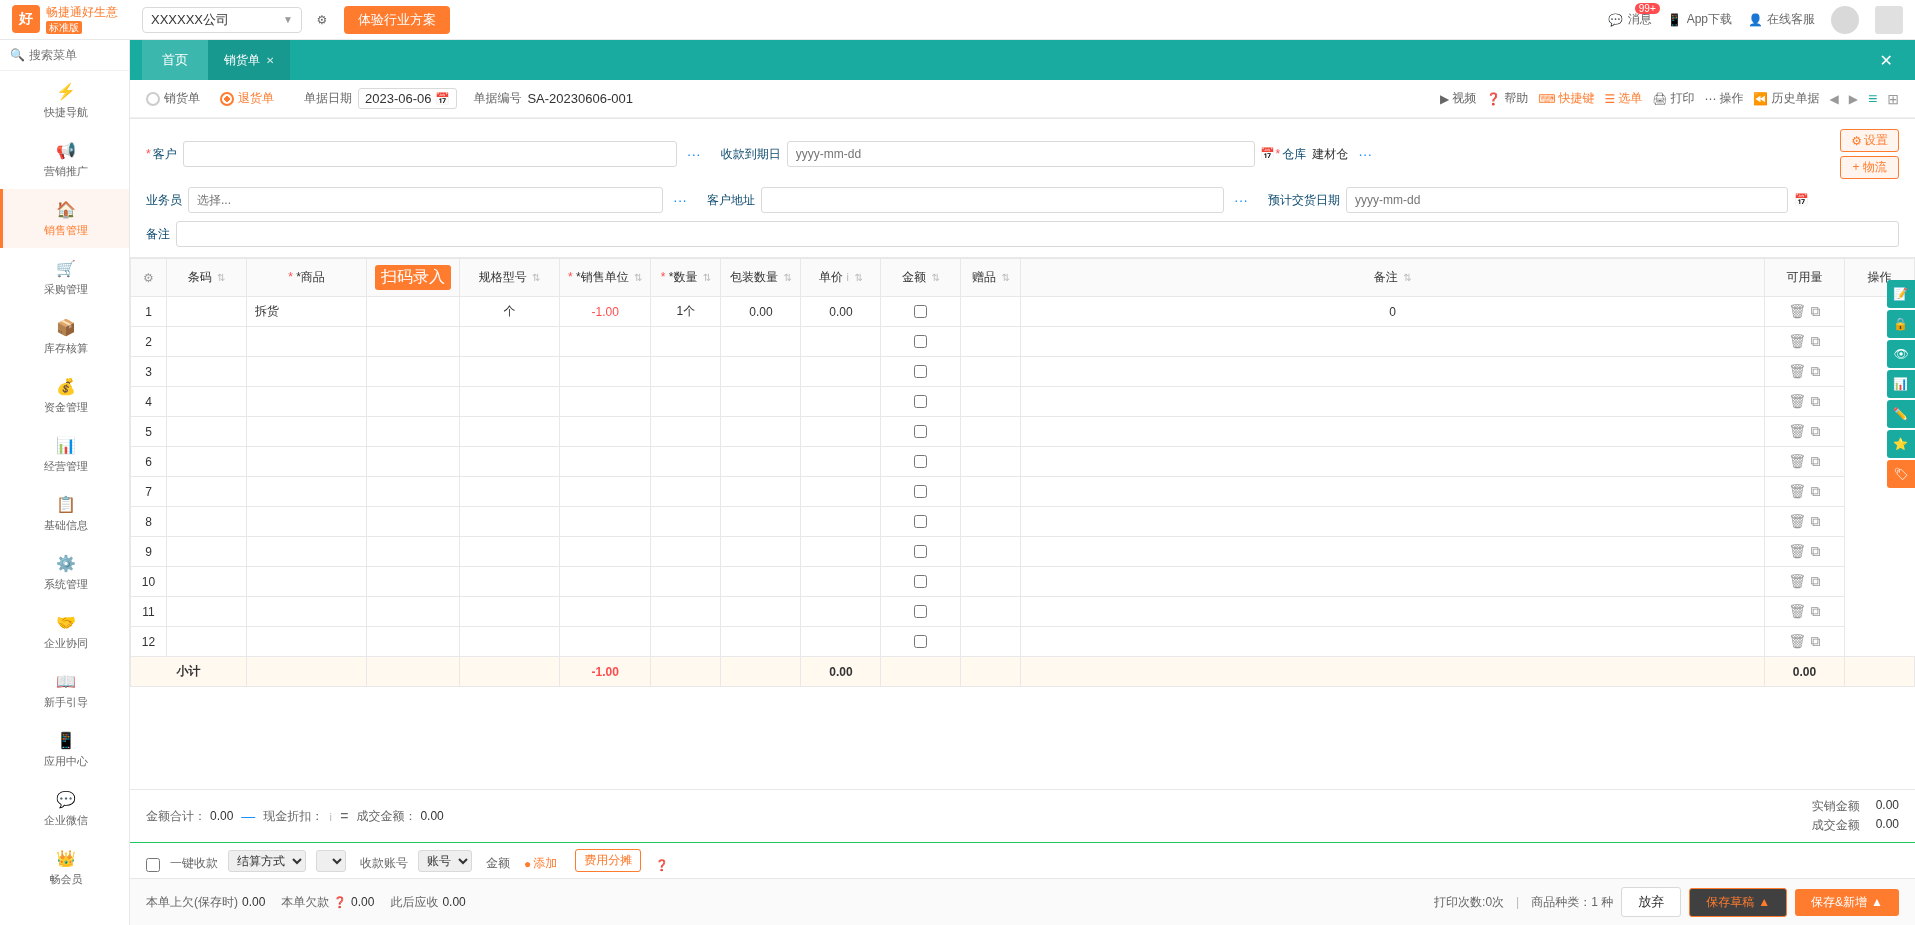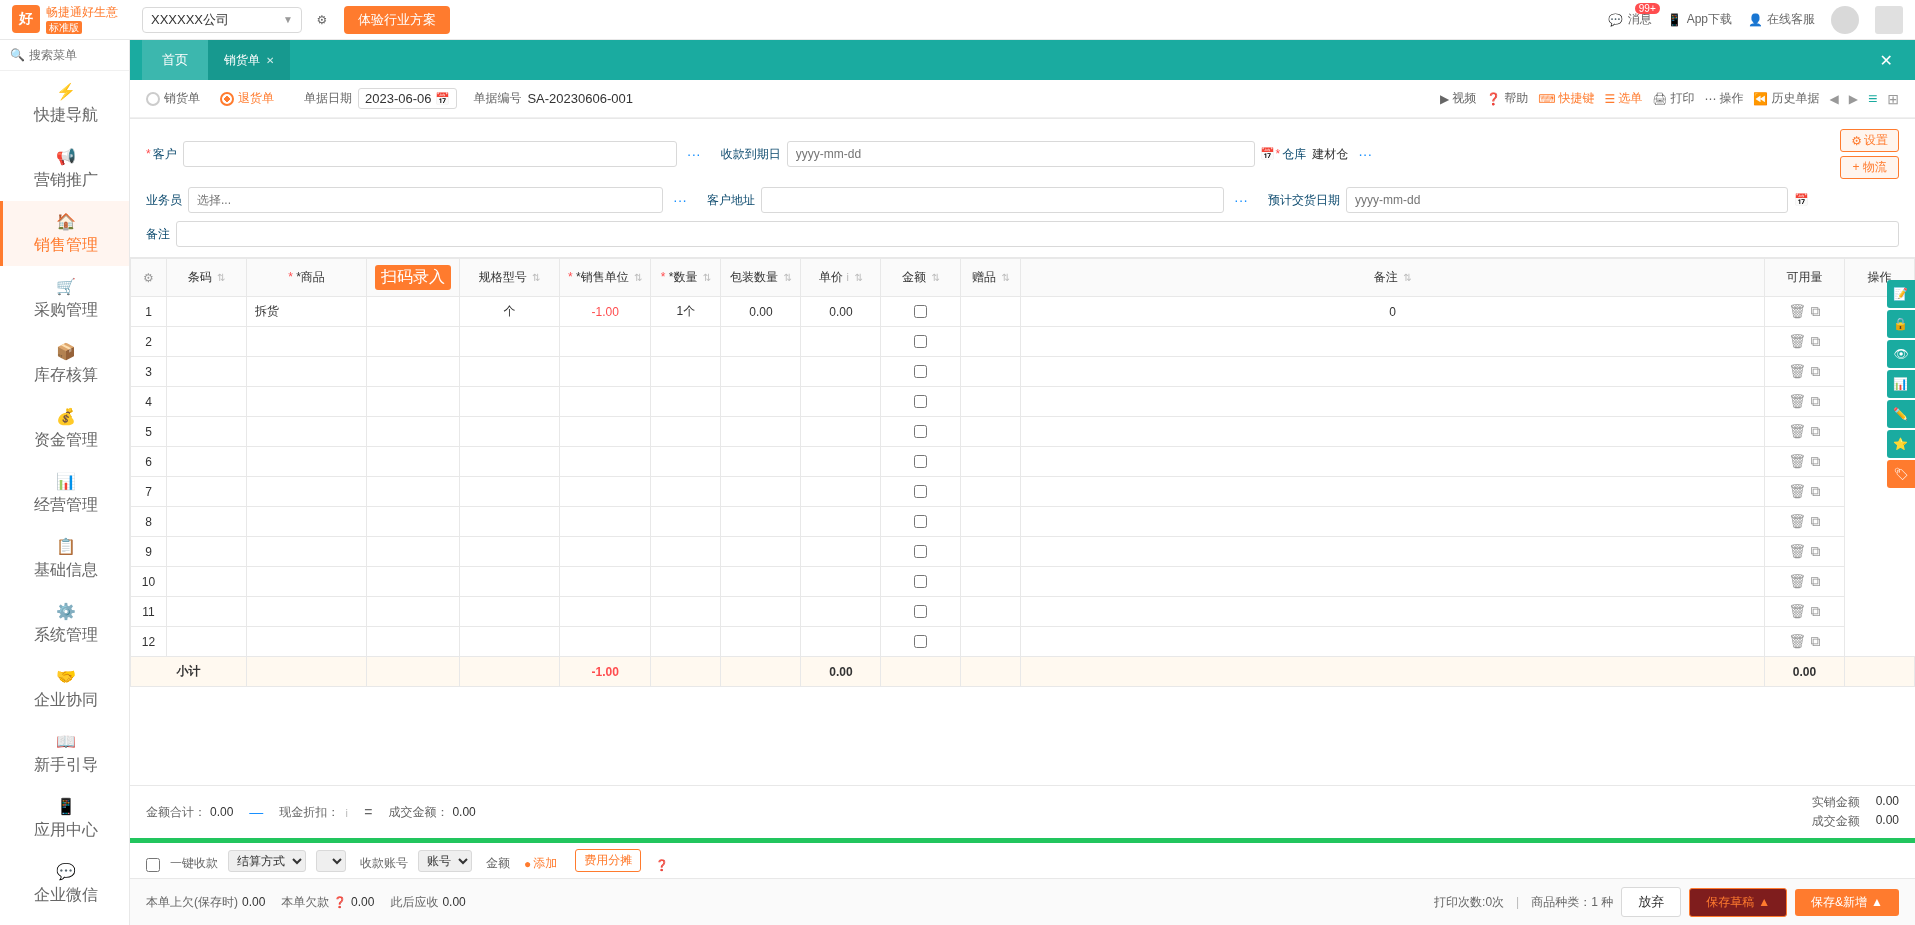--- a/index.html
+++ b/index.html
@@ -21,21 +21,21 @@
     .avatar { width: 28px; height: 28px; background: #d9d9d9; border-radius: 50%; }
 
     
     .main-layout { display: flex; flex: 1; overflow: hidden; }
 
     
     .sidebar { width: 130px; background: #fff; border-right: 1px solid #e8e8e8; display: flex; flex-direction: column; flex-shrink: 0; }
     .sidebar-item { display: flex; flex-direction: column; align-items: center; padding: 10px 0; cursor: pointer; color: #666; gap: 4px; border-left: 3px solid transparent; }
     .sidebar-item.active { background: #fff5f0; color: #ff7b2e; border-left: 3px solid #ff7b2e; }
     .sidebar-icon { font-size: 16px; width: 20px; height: 20px; display: flex; align-items: center; justify-content: center; }
-    .sidebar-label { font-size: 16px; font-family: Liberation Serif, serif; }
+    .sidebar-label { font-size: 11px; font-family: Liberation Serif, serif; }
     .sidebar-search { display: flex; align-items: center; gap: 4px; padding: 8px 10px; border-bottom: 1px solid #f0f0f0; }
     .sidebar-search-input { border: none; outline: none; font-size: 12px; color: #999; width: 100%; background: transparent; }
 
     
     .content-area { flex: 1; display: flex; flex-direction: column; overflow: hidden; }
 
     
     .tab-bar { height: 40px; background: #1aaba0; display: flex; align-items: center; padding: 0 12px; flex-shrink: 0; }
     .tab-home { padding: 0 20px; height: 100%; display: flex; align-items: center; color: #fff; font-size: 13px; cursor: pointer; background: rgba(255,255,255,0.15); }
     .tab-item { padding: 0 16px; height: 100%; display: flex; align-items: center; gap: 6px; color: #fff; font-size: 13px; cursor: pointer; background: rgba(0,0,0,0.1); position: relative; }
@@ -81,21 +81,21 @@
     .col-price { width: 80px; }
     .col-amount { width: 80px; }
     .col-gift { width: 60px; }
     .col-remarks { min-width: 200px; }
     .col-avail { width: 80px; }
     .col-ops { width: 70px; }
     .subtotal-row td { background: #fff9f0; font-weight: bold; }
 
     
     .bottom-area { background: #fff; border-top: 1px solid #e8e8e8; flex-shrink: 0; }
-    .totals-row { display: flex; align-items: center; padding: 8px 16px; gap: 16px; border-bottom: 5px solid #22c55e; }
+    .totals-row { display: flex; align-items: center; padding: 8px 16px; gap: 8px; border-bottom: 1px solid #22c55e; }
     .totals-item { display: flex; align-items: center; gap: 4px; color: #333; font-size: 12px; }
     .totals-label { color: #666; }
     .totals-value { color: #333; font-weight: 500; }
     .minus-icon { color: #1890ff; font-size: 14px; }
     .equals-icon { color: #666; font-size: 14px; }
 
     
     .payment-row { display: flex; align-items: flex-end; padding: 6px 16px; gap: 10px; }
     .checkbox-small { width: 14px; height: 14px; cursor: pointer; }
     .payment-label { color: #666; font-size: 12px; }
@@ -103,21 +103,21 @@
     .fee-btn { border: 1px solid #ff7b2e; color: #ff7b2e; background: #fff; border-radius: 3px; padding: 2px 8px; cursor: pointer; font-size: 12px; }
 
     
     .status-bar { display: flex; align-items: center; padding: 8px 16px; border-top: 1px solid #e8e8e8; background: #fafafa; }
     .status-item { display: flex; align-items: center; gap: 4px; color: #666; font-size: 12px; margin-right: 16px; }
     .status-item .question-icon { color: #bbb; cursor: pointer; font-size: 11px; }
     .bottom-actions { margin-left: auto; display: flex; align-items: center; gap: 8px; }
     .print-info { font-size: 12px; color: #666; cursor: pointer; }
     .product-type { font-size: 12px; color: #666; }
     .btn-discard { border: 1px solid #d9d9d9; background: #fff; color: #333; border-radius: 3px; padding: 5px 16px; cursor: pointer; font-size: 13px; }
-    .btn-save-draft { border: 1px solid #ff7b2e; background: #7f1d1d; color: #ff7b2e; border-radius: 3px; padding: 5px 16px; cursor: pointer; font-size: 13px; display: flex; align-items: center; gap: 4px; }
+    .btn-save-draft { border: 1px solid #ff7b2e; background: #404040; color: #ff7b2e; border-radius: 3px; padding: 5px 16px; cursor: pointer; font-size: 13px; display: flex; align-items: center; gap: 4px; }
     .btn-save-new { background: #ff7b2e; color: #fff; border: none; border-radius: 3px; padding: 5px 16px; cursor: pointer; font-size: 13px; display: flex; align-items: center; gap: 4px; }
 
     
     ::-webkit-scrollbar { width: 6px; height: 6px; }
     ::-webkit-scrollbar-thumb { background: #ccc; border-radius: 3px; }
     .warehouse-text { color: #333; }
 
     .action-ops { display: flex; gap: 4px; justify-content: center; }
     .op-icon { color: #999; cursor: pointer; font-size: 14px; }
 

